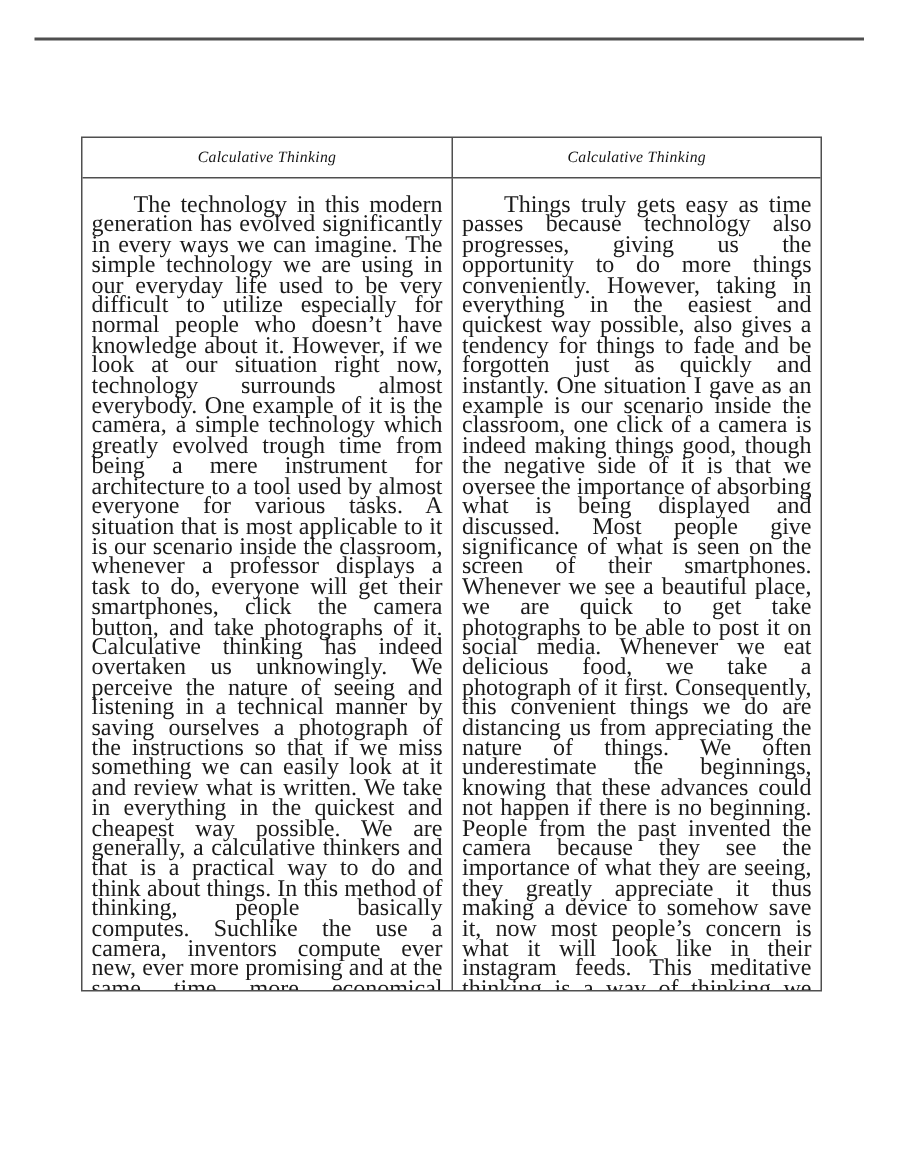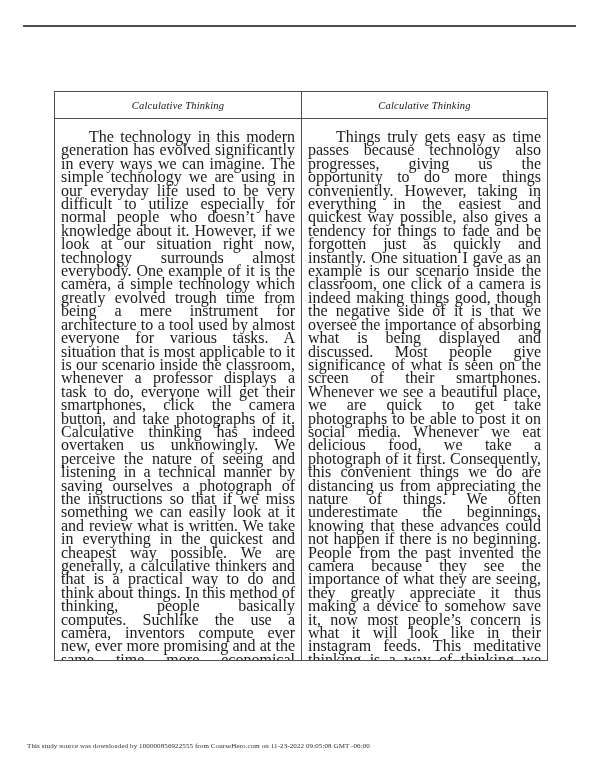--- a/index.html
+++ b/index.html
@@ -77,16 +77,15 @@
     <div class="header-cell">Calculative Thinking</div>
 
     <div class="body-cell left-col">
       <p>The technology in this modern generation has evolved significantly in every ways we can imagine. The simple technology we are using in our everyday life used to be very difficult to utilize especially for normal people who doesn’t have knowledge about it. However, if we look at our situation right now, technology surrounds almost everybody. One example of it is the camera, a simple technology which greatly evolved trough time from being a mere instrument for architecture to a tool used by almost everyone for various tasks. A situation that is most applicable to it is our scenario inside the classroom, whenever a professor displays a task to do, everyone will get their smartphones, click the camera button, and take photographs of it. Calculative thinking has indeed overtaken us unknowingly. We perceive the nature of seeing and listening in a technical manner by saving ourselves a photograph of the instructions so that if we miss something we can easily look at it and review what is written. We take in everything in the quickest and cheapest way possible. We are generally, a calculative thinkers and that is a practical way to do and think about things. In this method of thinking, people basically computes. Suchlike the use a camera, inventors compute ever new, ever more promising and at the same time more economical possibilities that is why camera has evolved significantly because people want it easy and fast. It is positive because we think about how best to achieve whatever goals we have, thinking about how to get from one point to another, giving us the motivation to never stop and always progress. Although no one has a sight of what the future holds, technology is one of the principal driving forces of it, transforming our lives and shaping our future.</p>
     </div>
     <div class="body-cell">
       <p>Things truly gets easy as time passes because technology also progresses, giving us the opportunity to do more things conveniently. However, taking in everything in the easiest and quickest way possible, also gives a tendency for things to fade and be forgotten just as quickly and instantly. One situation I gave as an example is our scenario inside the classroom, one click of a camera is indeed making things good, though the negative side of it is that we oversee the importance of absorbing what is being displayed and discussed. Most people give significance of what is seen on the screen of their smartphones. Whenever we see a beautiful place, we are quick to get take photographs to be able to post it on social media. Whenever we eat delicious food, we take a photograph of it first. Consequently, this convenient things we do are distancing us from appreciating the nature of things. We often underestimate the beginnings, knowing that these advances could not happen if there is no beginning. People from the past invented the camera because they see the importance of what they are seeing, they greatly appreciate it thus making a device to somehow save it, now most people’s concern is what it will look like in their instagram feeds. This meditative thinking is a way of thinking we often oversee because it requires greater effort. However, no effort is wasted if it is dedicated to something that feeds our mind and soul not something relating to news feed and instagram feed that is actually feeding from us. Though calculative thinking is not bad, we should not forget to always instill the meditative thinking. We are a generation of people used to multi-tasking so we should be able to do both. We should not let the world be filled with smartphones yet dumb people. The growth of people should always prevail.</p>
     </div>
   </div>
 
-  <div class="footer-line download-info">This study source was downloaded by 100000856922555 from CourseHero.com on 11-23-2022 09:05:08 GMT -06:00</div>
 
 
 </div>
 
 </body></html>

